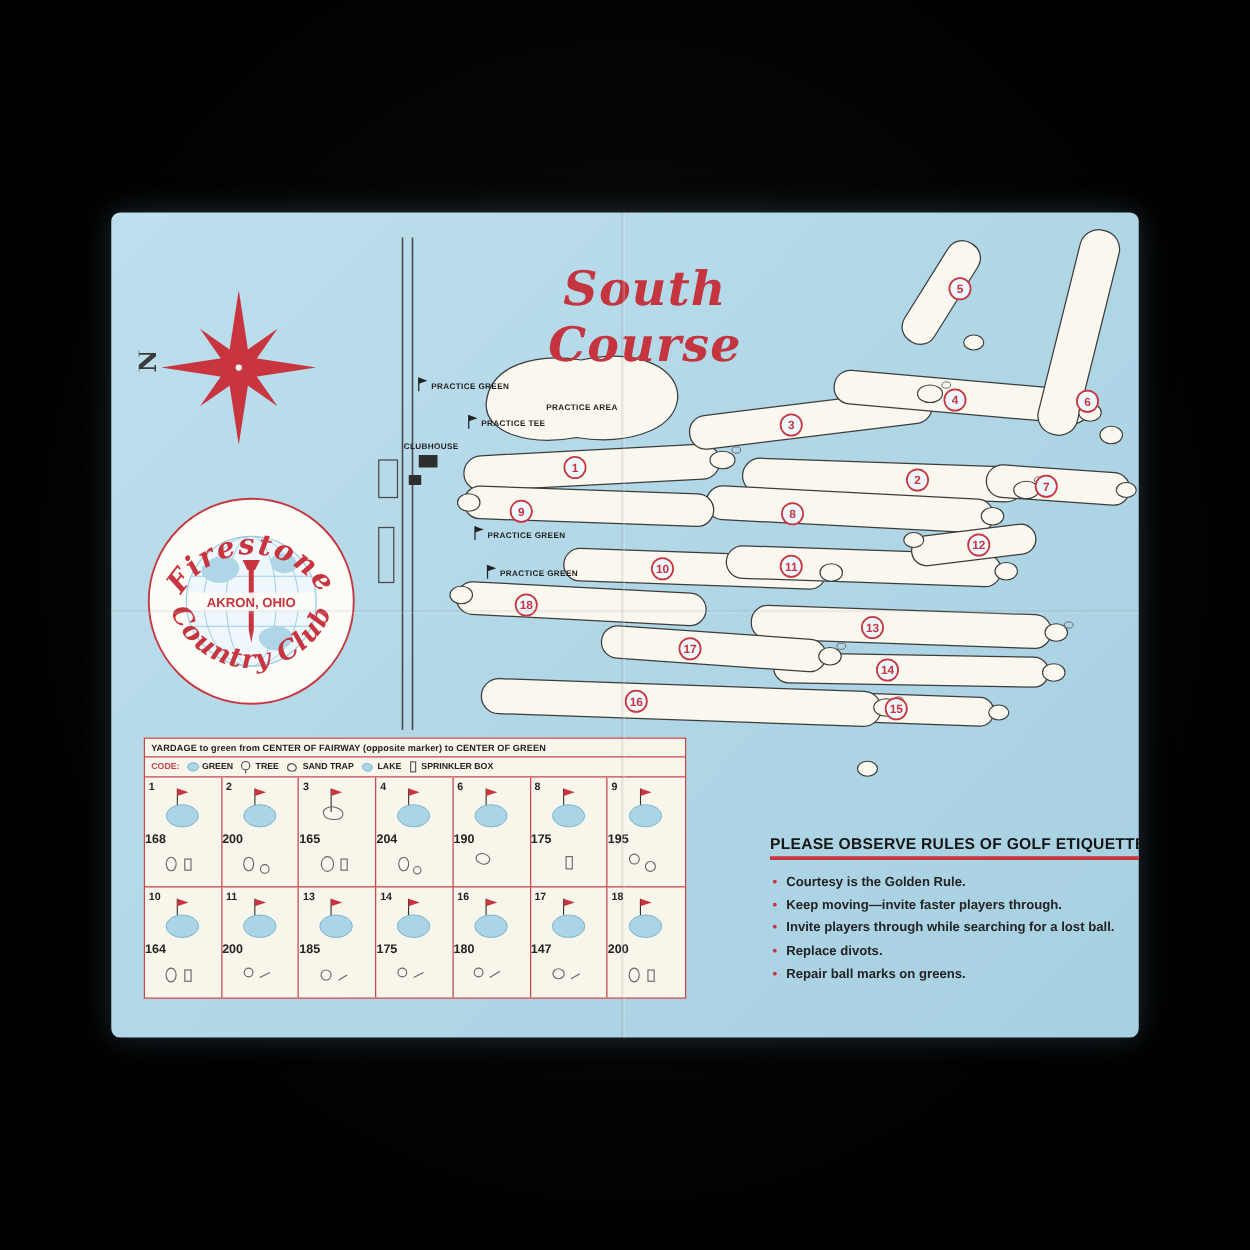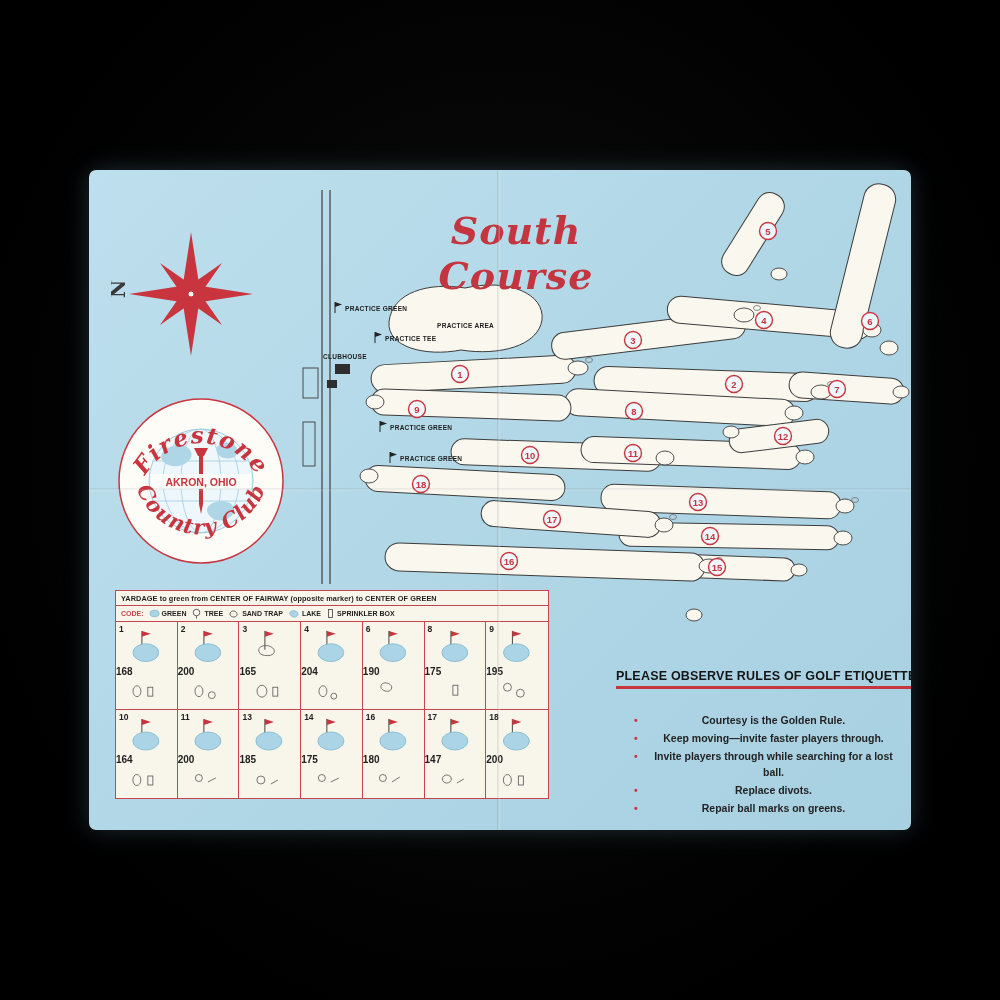--- a/index.html
+++ b/index.html
@@ -33,21 +33,21 @@
   .ynum{position:absolute;top:2px;left:3px;font:700 8.5px "Liberation Sans",sans-serif;color:#222;}
   .yart{position:absolute;inset:0;width:100%;height:100%;}
   .pole{stroke:#333;stroke-width:0.9;}
   .flag{fill:#c8353f;}
   .greenblob{fill:#abd5e6;stroke:#7cb6cf;stroke-width:0.8;}
   .trap{fill:none;stroke:#666;stroke-width:0.9;}
   .yyards{position:absolute;top:44px;left:0;right:0;text-align:left;font:700 10px "Liberation Sans",sans-serif;color:#222;}
   
   .etiquette{position:absolute;left:527px;top:496px;width:302px;}
   .etq-title{display:inline-block;font:700 12.5px "Liberation Sans",sans-serif;color:#151515;letter-spacing:0.2px;border-bottom:3px solid #c8353f;padding-bottom:3px;margin:0 0 8px 0;}
-  .etq-list{list-style:none;margin:16px;padding:0;max-width:286px;text-align:center;}
+  .etq-list{list-style:none;margin:0;padding:0;max-width:286px;}
   .etq-item{position:relative;font:700 10.5px/1.45 "Liberation Sans",sans-serif;color:#232323;margin:3px 0;padding-left:13px;}
   .etq-item::before{content:"\2022";position:absolute;left:2px;color:#c8353f;}
 </style>
 </head>
 <body>
 
 <div class="scene">
   <div class="card">
 
     <svg class="course-map" width="822" height="662" viewBox="0 0 822 662">

